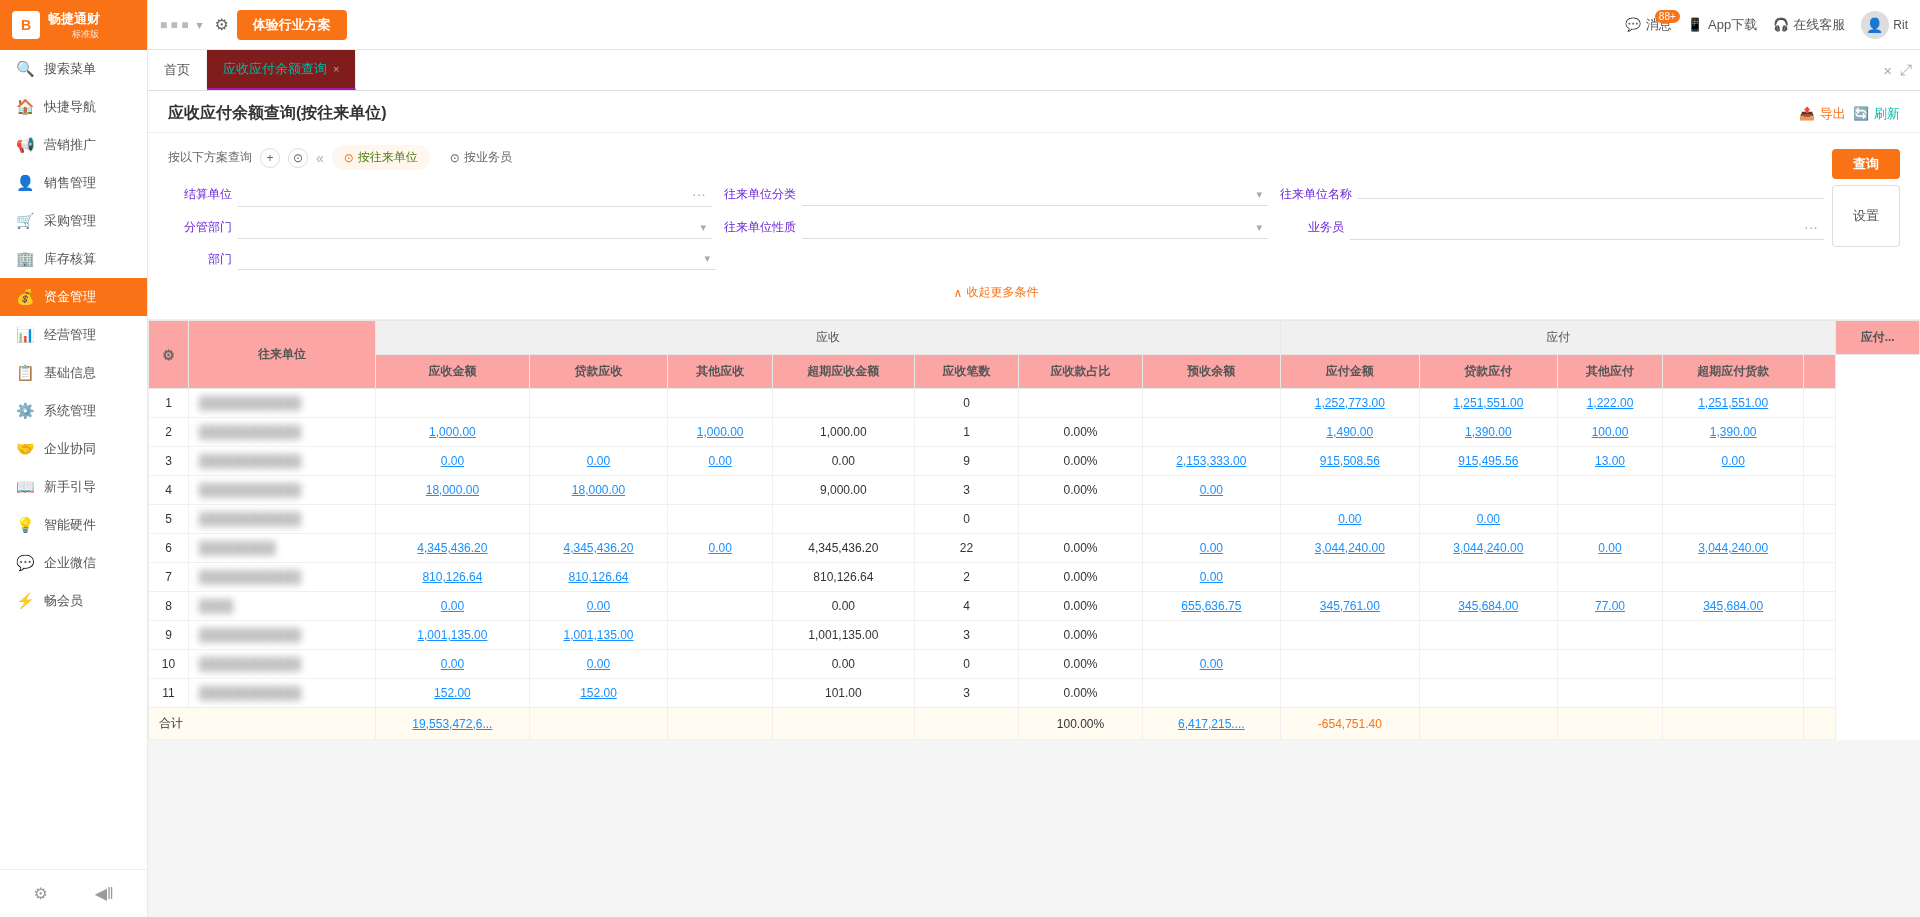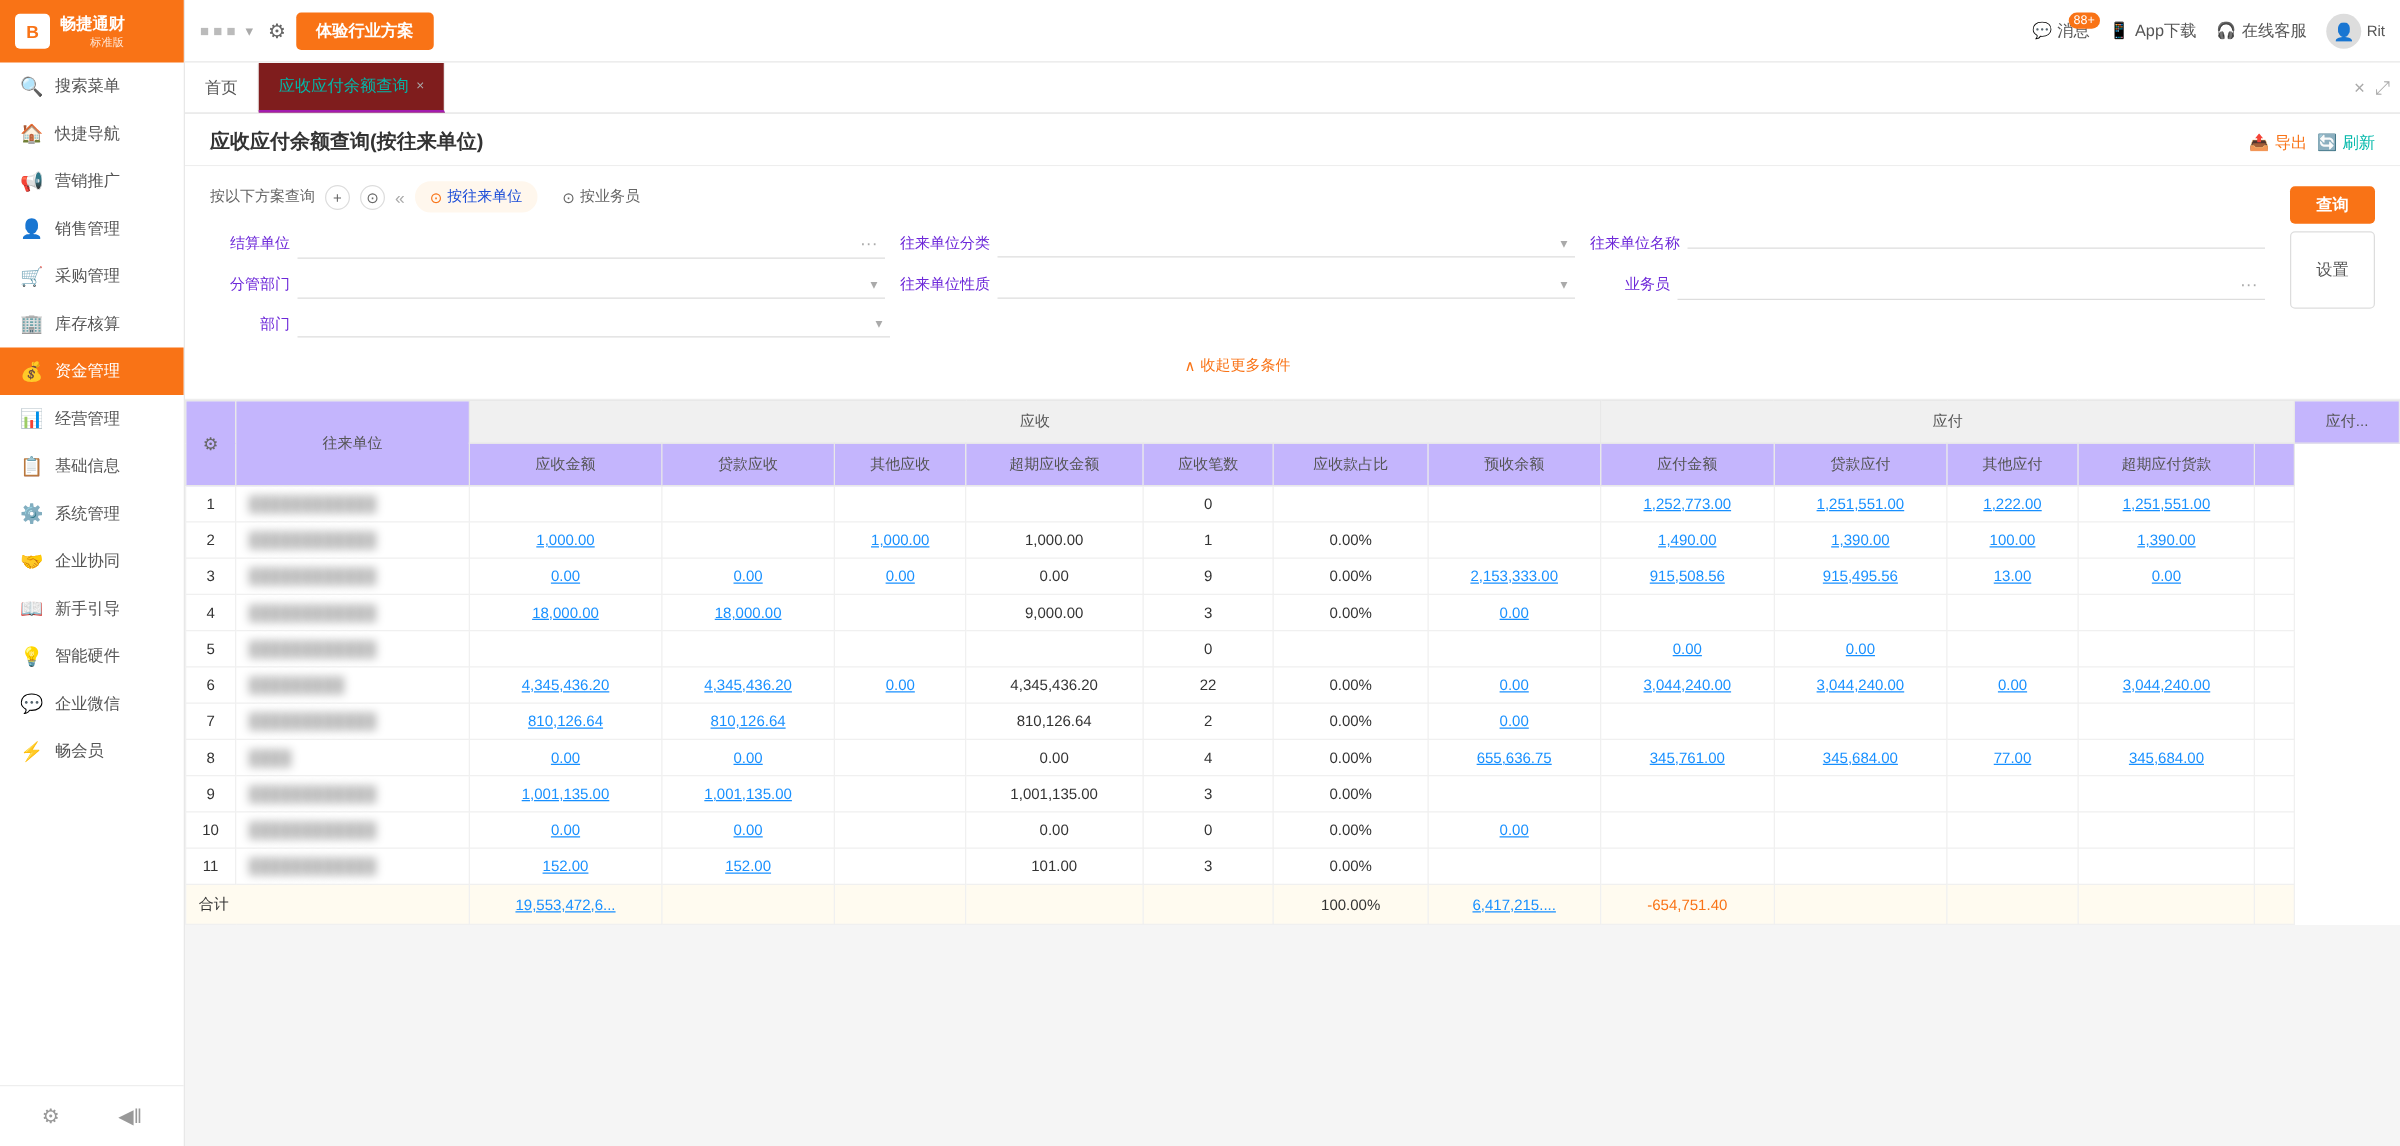--- a/index.html
+++ b/index.html
@@ -95,21 +95,21 @@
 
     
     .filter-area { background: #fff; padding: 12px 20px; border-bottom: 1px solid #eee; }
     .filter-top-row { display: flex; align-items: center; gap: 8px; margin-bottom: 12px; }
     .filter-label { font-size: 12px; color: #666; }
     .filter-btn-add { width: 20px; height: 20px; border: 1px solid #ddd; border-radius: 50%; display: flex; align-items: center; justify-content: center; cursor: pointer; color: #666; font-size: 12px; }
     .filter-btn-schema { width: 20px; height: 20px; border: 1px solid #ddd; border-radius: 50%; display: flex; align-items: center; justify-content: center; cursor: pointer; color: #666; font-size: 12px; }
     .filter-btn-collapse { color: #aaa; cursor: pointer; font-size: 14px; }
     .filter-group { display: flex; align-items: center; padding: 4px 12px; background: #fff7ed; border-radius: 16px; cursor: pointer; gap: 4px; }
     .filter-group-icon { color: #f97316; font-size: 12px; }
-    .filter-group-text { color: #1d4ed8; font-size: 12px; }
+    .filter-group-text { color: #4d7c0f; font-size: 12px; }
     .filter-group2 { display: flex; align-items: center; padding: 4px 12px; cursor: pointer; gap: 4px; color: #666; font-size: 12px; }
 
     .filter-row { display: grid; grid-template-columns: 1fr 1fr 1fr; gap: 12px; margin-bottom: 8px; }
     .filter-field { display: flex; align-items: center; gap: 6px; }
     .filter-field-label { color: #6d28d9; font-size: 12px; white-space: nowrap; min-width: 64px; text-align: right; }
     .filter-field-input {
       flex: 1; border: none; border-bottom: 1px solid #ddd; padding: 4px 6px;
       font-size: 12px; outline: none; color: #333; background: transparent;
       display: flex; align-items: center; justify-content: space-between; cursor: pointer;
     }
@@ -127,40 +127,40 @@
     }
     .btn-setting {
       background: #fff; color: #555; border: 1px solid #ddd; padding: 21px 20px;
       border-radius: 4px; cursor: pointer; font-size: 13px;
     }
 
     
     .table-wrapper { overflow: auto; background: #fff; }
     .data-table { width: 100%; border-collapse: collapse; font-size: 12px; }
     .data-table th {
-      background: #c4b5fd; padding: 8px 10px; text-align: center;
-      border: 1px solid #e8e8e8; color: #555; font-weight: normal; white-space: nowrap;
+      background: #fca5a5; padding: 8px 10px; text-align: center;
+      border: 1px solid #e8e8e8; color: #555; font-weight: bold; white-space: nowrap;
     }
     .data-table th.group-header { background: #f0f0f0; font-weight: 500; }
     .data-table td {
       padding: 7px 10px; border: 1px solid #f0f0f0; text-align: center;
       white-space: nowrap; color: #333;
     }
     .data-table td.link { color: #1890ff; text-decoration: underline; cursor: pointer; }
     .data-table td.left { text-align: left; }
     .data-table tr.total-row td { background: #fffbf0; font-weight: 500; }
     .table-settings-icon { color: #666; font-size: 14px; cursor: pointer; }
     .data-table td.blurred { color: transparent; text-shadow: 0 0 6px rgba(0,0,0,0.3); user-select: none; }
 
     
     ::-webkit-scrollbar { width: 6px; height: 6px; }
     ::-webkit-scrollbar-track { background: #f1f1f1; }
     ::-webkit-scrollbar-thumb { background: #ccc; border-radius: 3px; }
 
-    .filter-container { display: flex; gap: 20px; }
+    .filter-container { display: flex; gap: 8px; }
     .filter-left { flex: 1; }
     .filter-right { display: flex; align-items: flex-start; padding-top: 4px; }
   </style>
 </head>
 <body>
 
 <div class="sidebar">
   <div class="sidebar-logo">
     <div class="sidebar-logo-icon">
       <span>B</span>

